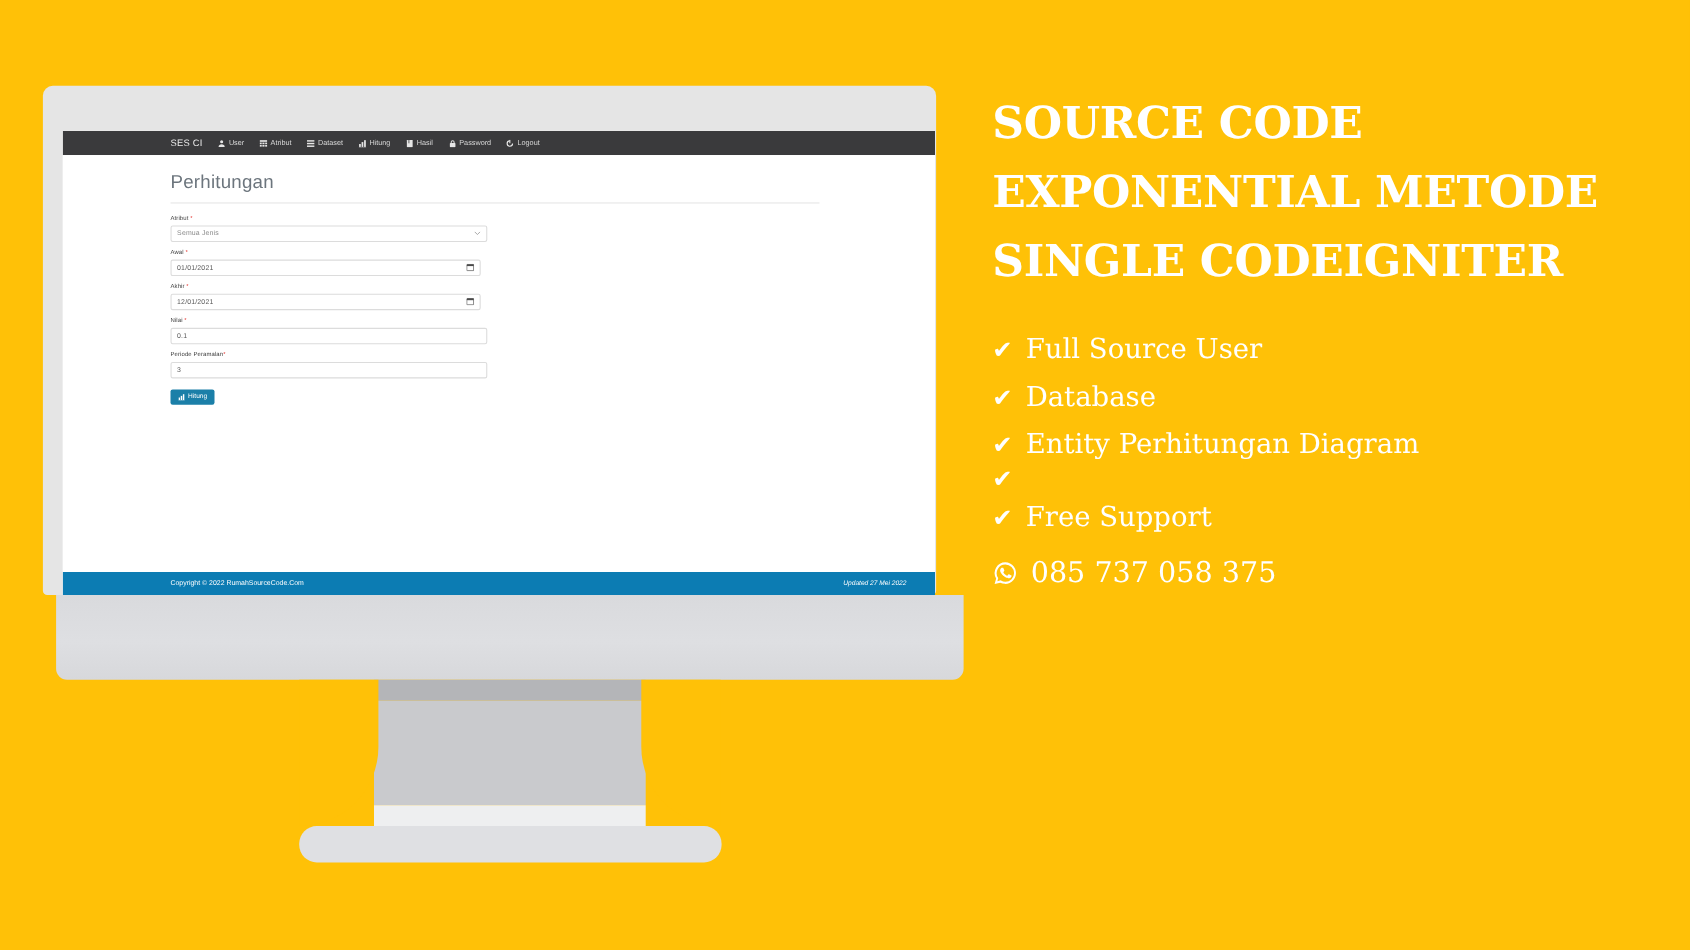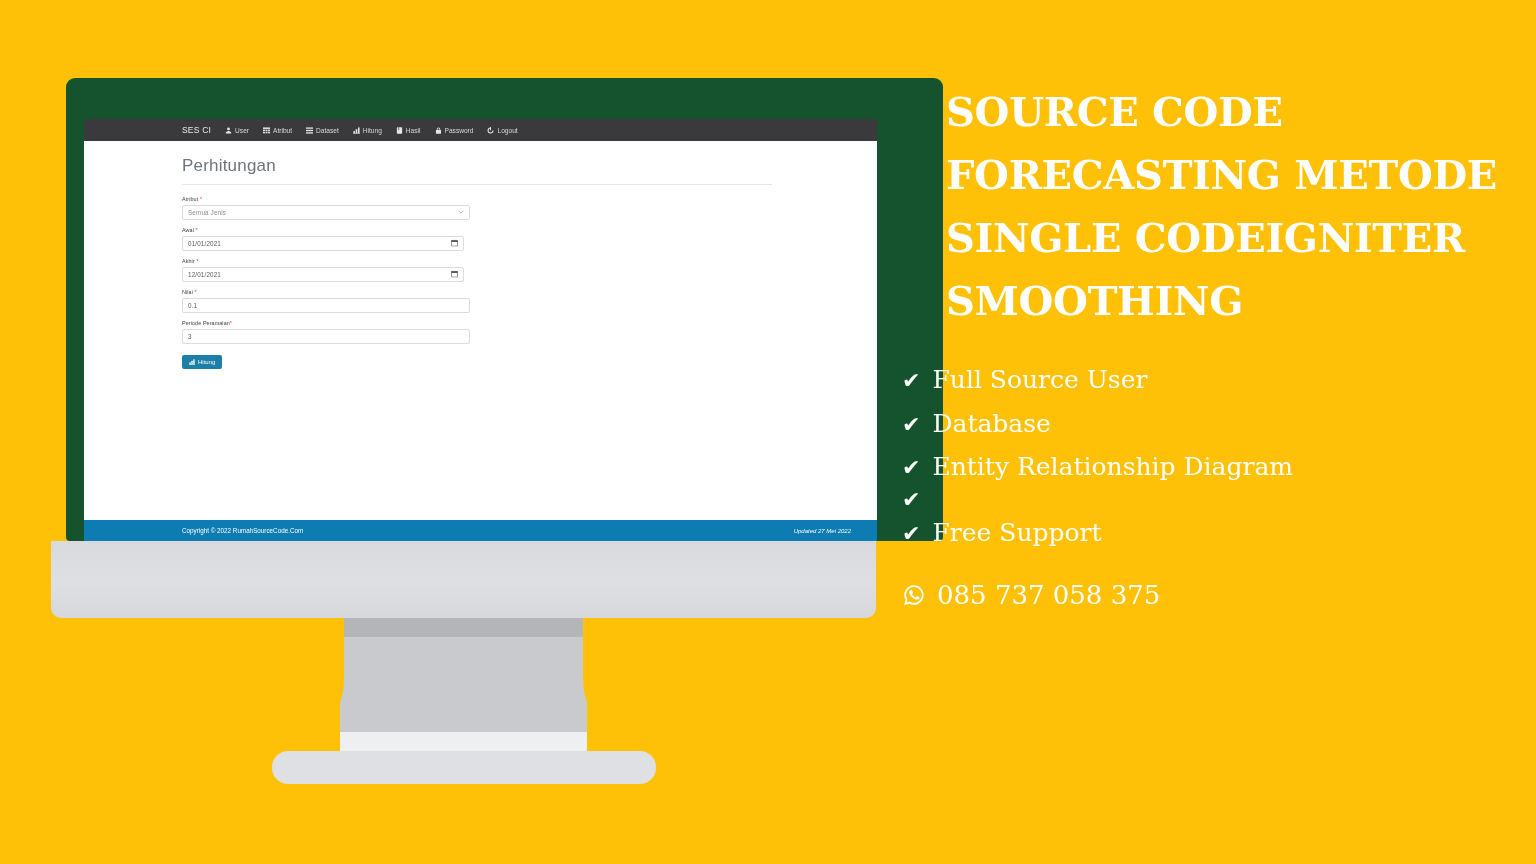--- a/index.html
+++ b/index.html
@@ -7,23 +7,23 @@
   body {
     background:#FFC107;
     font-family:"Liberation Sans", sans-serif;
     position:relative;
   }
 
   
   #monitor-graphic { position:absolute; left:0; top:0; width:900px; height:800px; }
 
   #monitor-bezel {
-    position:absolute; left:66px; top:78px;
-    width:877px; height:463px;
-    background:#14532d;
+    position:absolute; left:39px; top:78px;
+    width:812px; height:463px;
+    background:#e5e5e5;
     border-radius:9px 9px 4px 4px;
   }
 
   #monitor-screen {
     position:absolute; left:18px; top:41px;
     width:793px; height:422px;
     background:#ffffff;
     overflow:hidden;
     display:flex; flex-direction:column;
   }
@@ -137,32 +137,31 @@
     width:634px; height:864px;
     padding-top:80px;
   }
   #promo-title {
     font-family:"DejaVu Serif", serif;
     font-weight:bold;
     color:#ffffff;
     font-size:40px;
     line-height:63px;
     letter-spacing:-0.3px;
-    margin-left:44px;
   }
   #feature-list { margin-top:26px; list-style:none; }
   #feature-list li {
     display:flex; align-items:baseline; gap:12px;
     font-family:"DejaVu Serif", serif;
     color:#ffffff;
     font-size:25px;
     line-height:43.5px;
   }
   #feature-list li .check { font-size:22px; line-height:1; color:#fff; }
-  #contact-block { margin-top:22px; }
+  #contact-block { margin-top:11px; }
   .contact-row {
     display:flex; align-items:center; gap:11px;
     font-family:"DejaVu Serif", serif;
     color:#ffffff; font-size:26px; line-height:38px;
   }
   .contact-row .cicon { width:24px; height:24px; display:flex; align-items:center; justify-content:center; }
   .contact-row .cicon svg { width:24px; height:24px; fill:#fff; display:block; }
 </style>
 </head>
 <body>
@@ -360,37 +359,36 @@
     <div class="neck-cut left"></div>
     <div class="neck-cut right"></div>
   </div>
   <div id="monitor-foot"></div>
 </div>
 
 <div id="promo-panel">
 
   <div id="promo-title">
     <div>SOURCE CODE</div>
-    <div>FORECASTING METODE</div>
+    <div>EXPONENTIAL METODE</div>
     <div>SINGLE CODEIGNITER</div>
-    <div>SMOOTHING</div>
   </div>
 
   <ul id="feature-list">
     <li>
       <span class="check">✔</span>
       <span>Full Source User</span>
     </li>
     <li>
       <span class="check">✔</span>
       <span>Database</span>
     </li>
     <li>
       <span class="check">✔</span>
-      <span>Entity Relationship Diagram</span>
+      <span>Entity Perhitungan Diagram</span>
     </li>
     <li>
       <span class="check">✔</span>
     </li>
     <li>
       <span class="check">✔</span>
       <span>Free Support</span>
     </li>
   </ul>
 

